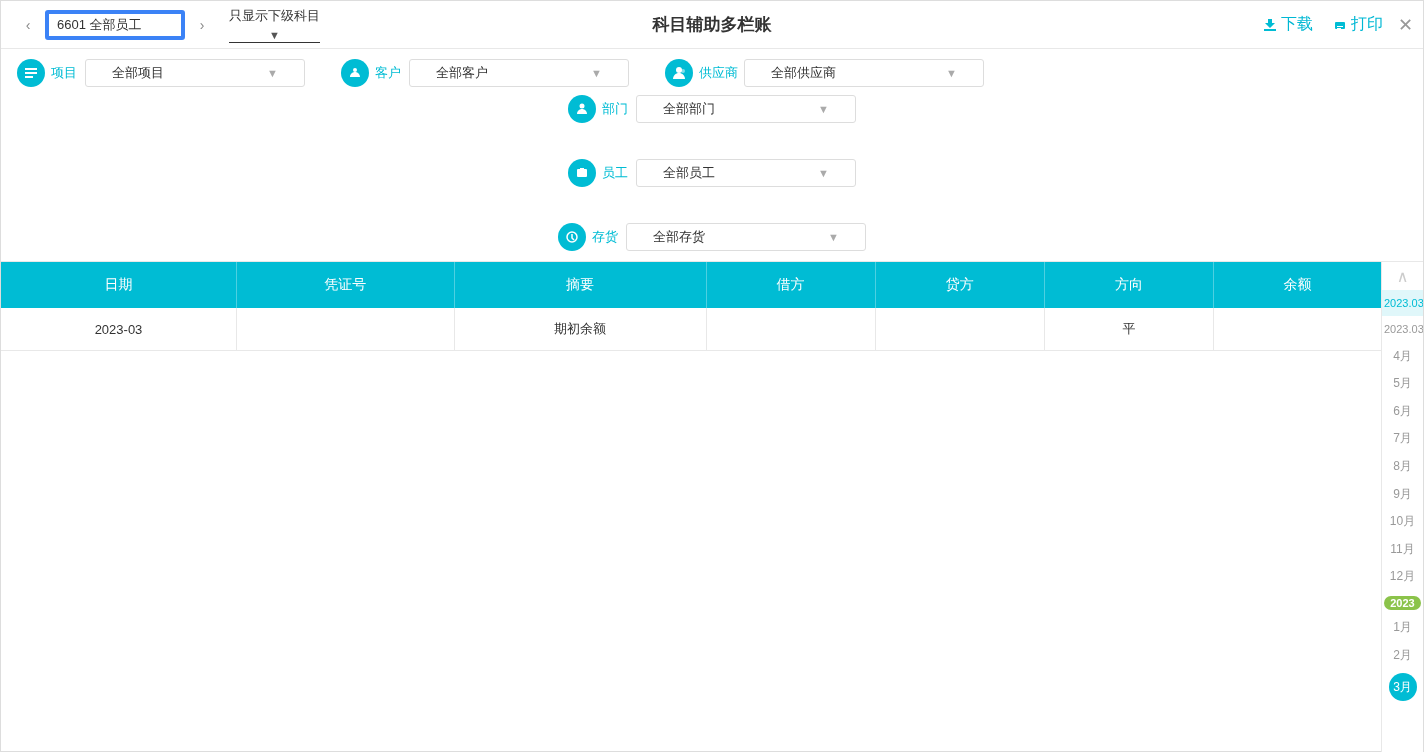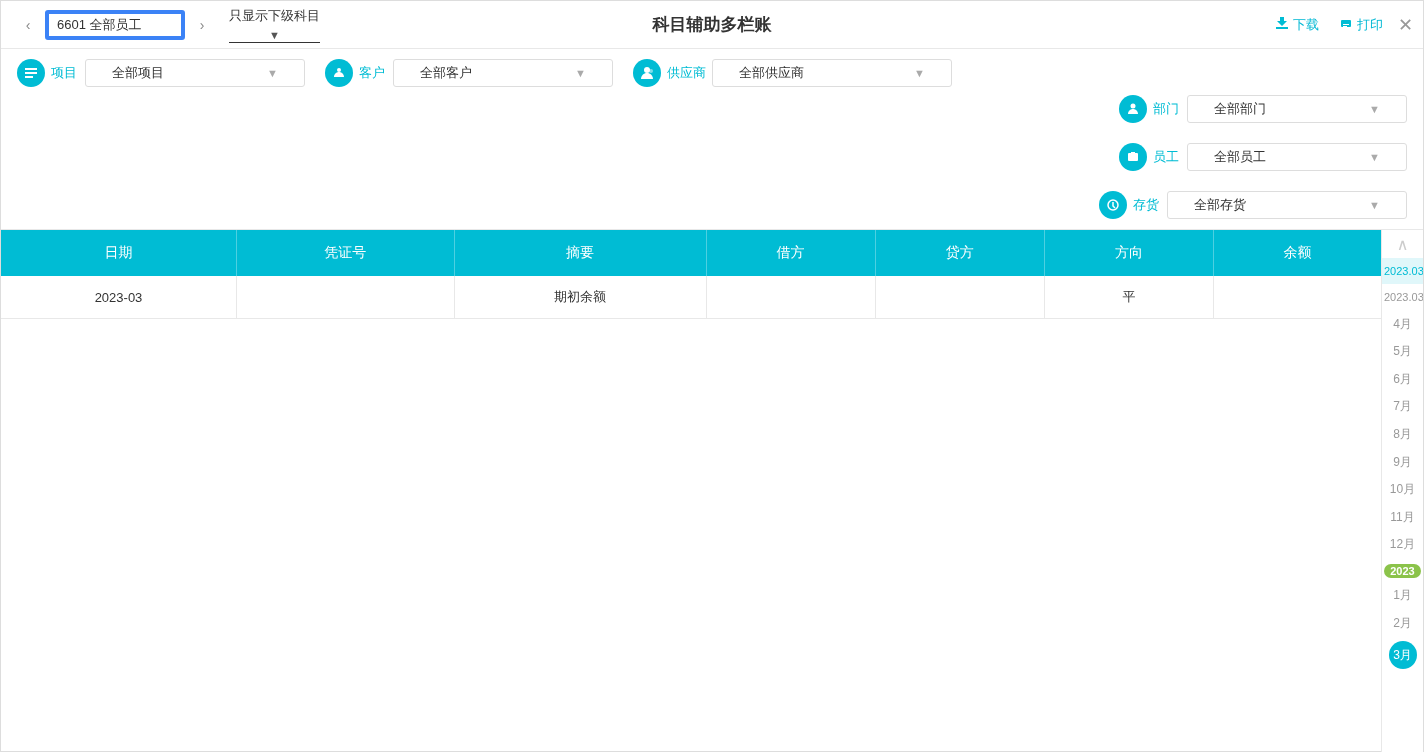--- a/index.html
+++ b/index.html
@@ -80,47 +80,47 @@
     }
     .toolbar-right {
       position: absolute;
       right: 40px;
       display: flex;
       align-items: center;
       gap: 20px;
     }
     .toolbar-btn {
       display: flex;
-      align-items: flex-start;
+      align-items: center;
       gap: 4px;
       color: #00b8d4;
       cursor: pointer;
-      font-size: 13px;
+      font-size: 16px;
     }
     .close-btn {
       position: absolute;
       right: 10px;
       top: 50%;
       transform: translateY(-50%);
       cursor: pointer;
       font-size: 18px;
       color: #999;
       background: none;
       border: none;
     }
     
     .filter-bar {
       padding: 10px 16px;
       background: #fff;
       border-bottom: 1px solid #e8e8e8;
     }
     .filter-row {
       display: flex;
-      align-items: flex-end;
-      gap: 20px;
+      align-items: center;
+      gap: 36px;
       margin-bottom: 8px;
     }
     .filter-row:last-child { margin-bottom: 0; flex-direction: column; }
     .filter-item {
       display: flex;
       align-items: center;
       gap: 6px;
     }
     .filter-icon {
       width: 28px;

